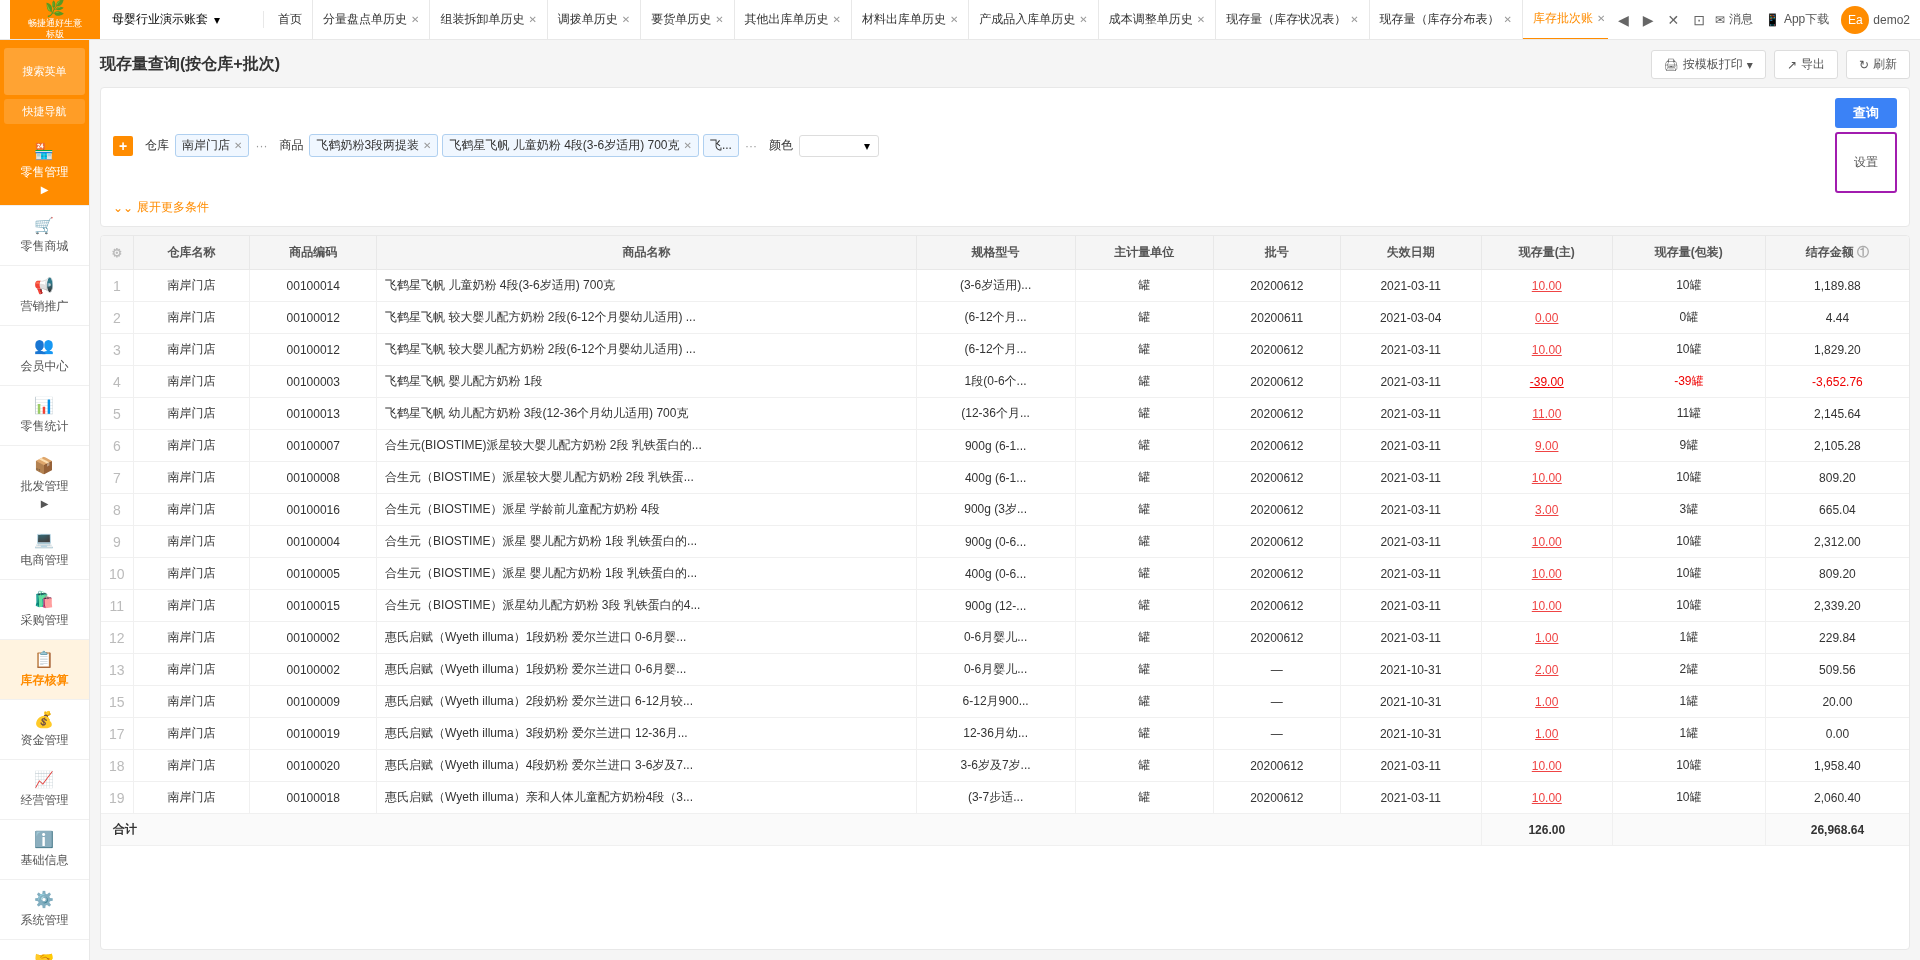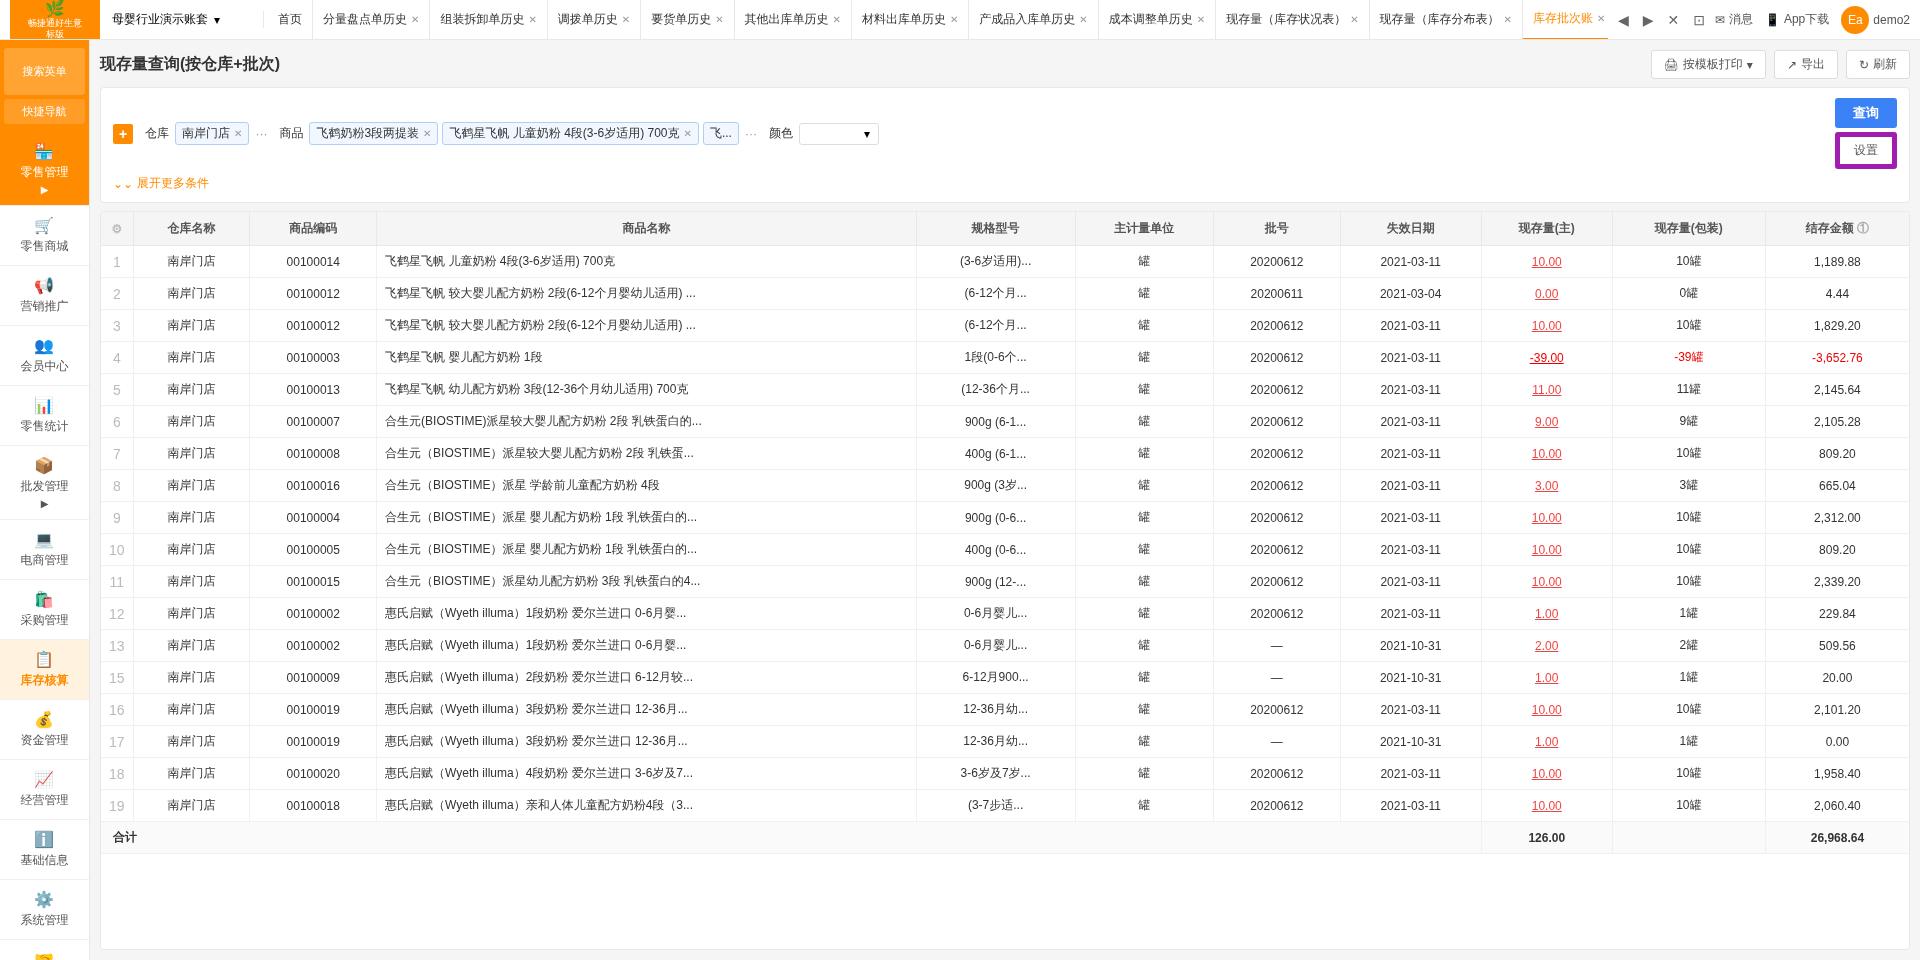--- a/index.html
+++ b/index.html
@@ -218,21 +218,21 @@
       display: flex; align-items: center; gap: 4px;
       color: #ff8c00; cursor: pointer; font-size: 12px;
       margin: 6px auto 0;
     }
     .btn-query {
       background: #3b82f6; color: #fff; border: none;
       padding: 6px 18px; border-radius: 3px; cursor: pointer;
       font-size: 13px; font-weight: bold;
     }
     .btn-settings {
-      border: 5px solid #a21caf; background: #fff; padding: 5px 14px;
+      border: 2px solid #a21caf; background: #fff; padding: 20px 14px;
       border-radius: 3px; cursor: pointer; color: #555; font-size: 12px;
     }
 
     
     .table-container {
       flex: 1;
       overflow-y: auto;
       background: #fff;
       border: 1px solid #e8e8e8;
       border-radius: 4px;
@@ -683,33 +683,20 @@
       <td class="text-left" style="max-width:300px;overflow:hidden;text-overflow:ellipsis;white-space:nowrap;">惠氏启赋（Wyeth illuma）2段奶粉 爱尔兰进口 6-12月较...</td>
       <td>6-12月900...</td>
       <td>罐</td>
       <td>—</td>
       <td>2021-10-31</td>
       <td class="underline">1.00</td>
       <td class="">1罐</td>
       <td class="">20.00</td>
     </tr>
               <tr>
-      <td class="gear-cell">16</td>
-      <td>南岸门店</td>
-      <td>00100019</td>
-      <td class="text-left" style="max-width:300px;overflow:hidden;text-overflow:ellipsis;white-space:nowrap;">惠氏启赋（Wyeth illuma）3段奶粉 爱尔兰进口 12-36月...</td>
-      <td>12-36月幼...</td>
-      <td>罐</td>
-      <td>20200612</td>
-      <td>2021-03-11</td>
-      <td class="underline">10.00</td>
-      <td class="">10罐</td>
-      <td class="">2,101.20</td>
-    </tr>
-              <tr>
       <td class="gear-cell">17</td>
       <td>南岸门店</td>
       <td>00100019</td>
       <td class="text-left" style="max-width:300px;overflow:hidden;text-overflow:ellipsis;white-space:nowrap;">惠氏启赋（Wyeth illuma）3段奶粉 爱尔兰进口 12-36月...</td>
       <td>12-36月幼...</td>
       <td>罐</td>
       <td>—</td>
       <td>2021-10-31</td>
       <td class="underline">1.00</td>
       <td class="">1罐</td>

